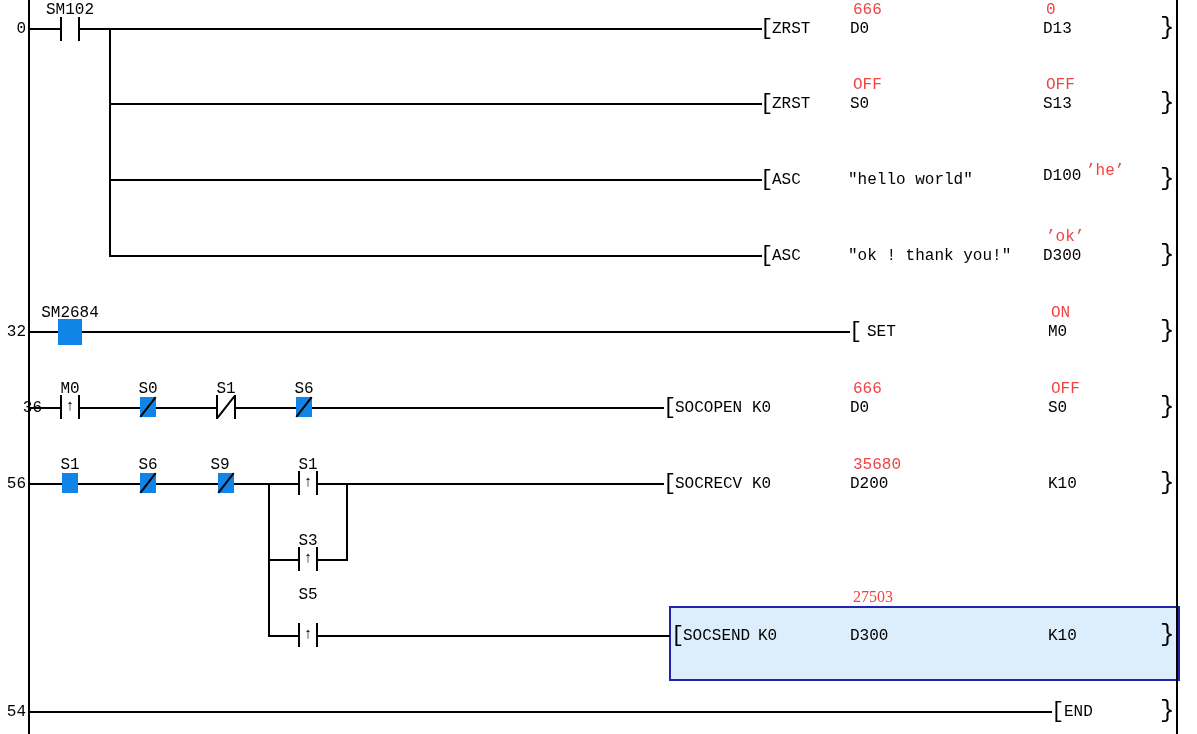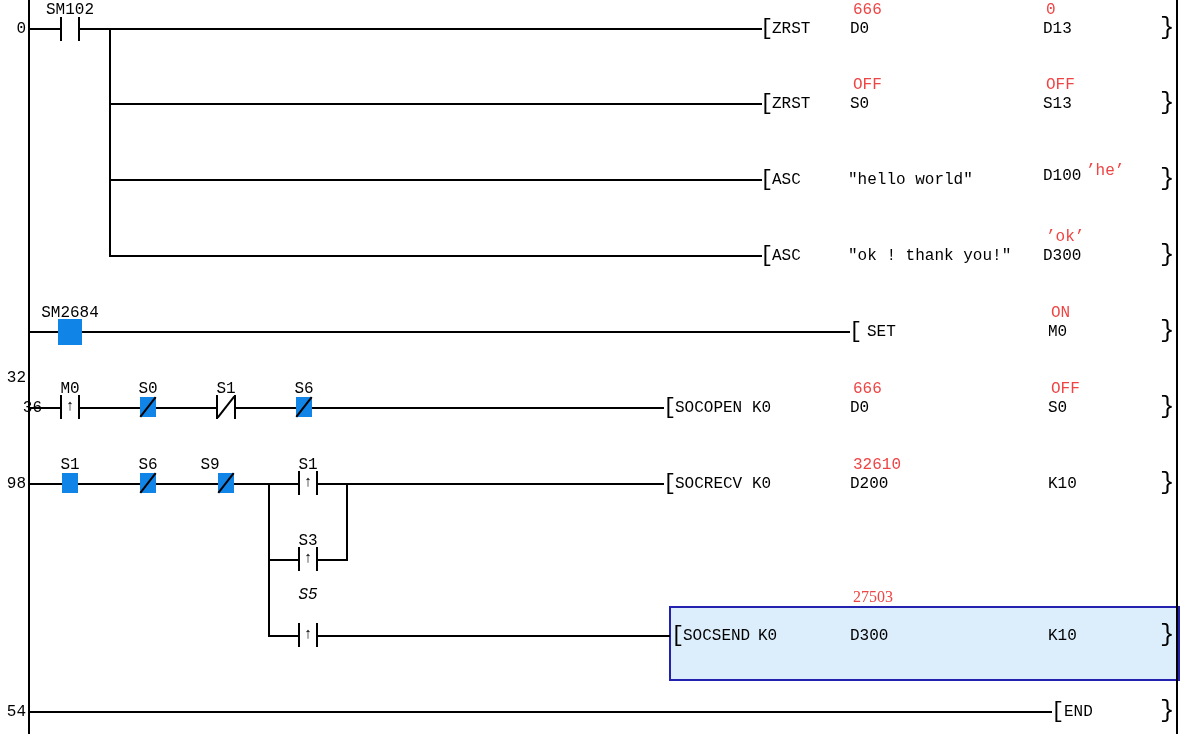--- a/index.html
+++ b/index.html
@@ -33,23 +33,23 @@
 </head>
 <body>
 
 <div id="canvas">
 
   <div class="sel-box"></div>
 
   <div class="rail" style="left:28px;"></div>
 
   <div class="rnum" style="left:0;top:19px;">0</div>
-  <div class="rnum" style="left:0;top:322px;margin-top:46px;">32</div>
+  <div class="rnum" style="left:0;top:322px;">32</div>
   <div class="rnum" style="left:16px;top:398px;">36</div>
-  <div class="rnum" style="left:0;top:474px;">98</div>
+  <div class="rnum" style="left:0;top:474px;">56</div>
   <div class="rnum" style="left:0;top:702px;">54</div>
 
   <div class="wire-h" style="left:30px;top:28px;width:732px;"></div>
   <div class="wire-h" style="left:110px;top:103px;width:652px;"></div>
   <div class="wire-h" style="left:110px;top:179px;width:652px;"></div>
   <div class="wire-h" style="left:110px;top:255px;width:652px;"></div>
   <div class="wire-h" style="left:30px;top:331px;width:820px;"></div>
   <div class="wire-h" style="left:30px;top:407px;width:634px;"></div>
   <div class="wire-h" style="left:30px;top:483px;width:634px;"></div>
   <div class="wire-h" style="left:269px;top:559px;width:78px;"></div>
@@ -82,33 +82,33 @@
   <div class="sq sq-small" style="left:296px;top:397px;">
     <div class="slash"></div>
   </div>
 
   <div class="clabel" style="left:70px;top:456px;">S1</div>
   <div class="sq sq-small" style="left:62px;top:473px;"></div>
   <div class="clabel" style="left:148px;top:456px;">S6</div>
   <div class="sq sq-small" style="left:140px;top:473px;">
     <div class="slash"></div>
   </div>
-  <div class="clabel" style="left:210px;top:456px;text-align:right;">S9</div>
+  <div class="clabel" style="left:220px;top:456px;text-align:right;">S9</div>
   <div class="sq sq-small" style="left:218px;top:473px;">
     <div class="slash"></div>
   </div>
   <div class="clabel" style="left:308px;top:456px;">S1</div>
   <div class="contact c-open" style="left:298px;top:471px;">
     <span class="arrow">↑</span>
   </div>
   <div class="clabel" style="left:308px;top:532px;">S3</div>
   <div class="contact c-open" style="left:298px;top:547px;">
     <span class="arrow">↑</span>
   </div>
-  <div class="clabel" style="left:308px;top:586px;font-style:italic;">S5</div>
+  <div class="clabel" style="left:308px;top:586px;">S5</div>
   <div class="contact c-open" style="left:298px;top:623px;">
     <span class="arrow">↑</span>
   </div>
 
   <span class="obr" style="left:760px;top:16px;">[</span>
   <span class="t" style="left:772px;top:19px;">ZRST</span>
   <span class="t val" style="left:853px;top:0px;">666</span>
   <span class="t" style="left:850px;top:19px;">D0</span>
   <span class="t val" style="left:1046px;top:0px;">0</span>
   <span class="t" style="left:1043px;top:19px;">D13</span>
@@ -147,21 +147,21 @@
   <span class="t" style="left:752px;top:398px;">K0</span>
   <span class="t val" style="left:853px;top:379px;">666</span>
   <span class="t" style="left:850px;top:398px;">D0</span>
   <span class="t val" style="left:1051px;top:379px;">OFF</span>
   <span class="t" style="left:1048px;top:398px;">S0</span>
   <span class="cbr" style="left:1160px;top:393px;">}</span>
 
   <span class="obr" style="left:663px;top:471px;">[</span>
   <span class="t" style="left:675px;top:474px;">SOCRECV</span>
   <span class="t" style="left:752px;top:474px;">K0</span>
-  <span class="t val" style="left:853px;top:455px;">32610</span>
+  <span class="t val" style="left:853px;top:455px;">35680</span>
   <span class="t" style="left:850px;top:474px;">D200</span>
   <span class="t" style="left:1048px;top:474px;">K10</span>
   <span class="cbr" style="left:1160px;top:469px;">}</span>
 
   <span class="obr" style="left:671px;top:623px;">[</span>
   <span class="t" style="left:683px;top:626px;">SOCSEND</span>
   <span class="t" style="left:758px;top:626px;">K0</span>
   <span class="t val" style="left:853px;top:587px;font-family:Liberation Serif, serif;">27503</span>
   <span class="t" style="left:850px;top:626px;">D300</span>
   <span class="t" style="left:1048px;top:626px;">K10</span>

